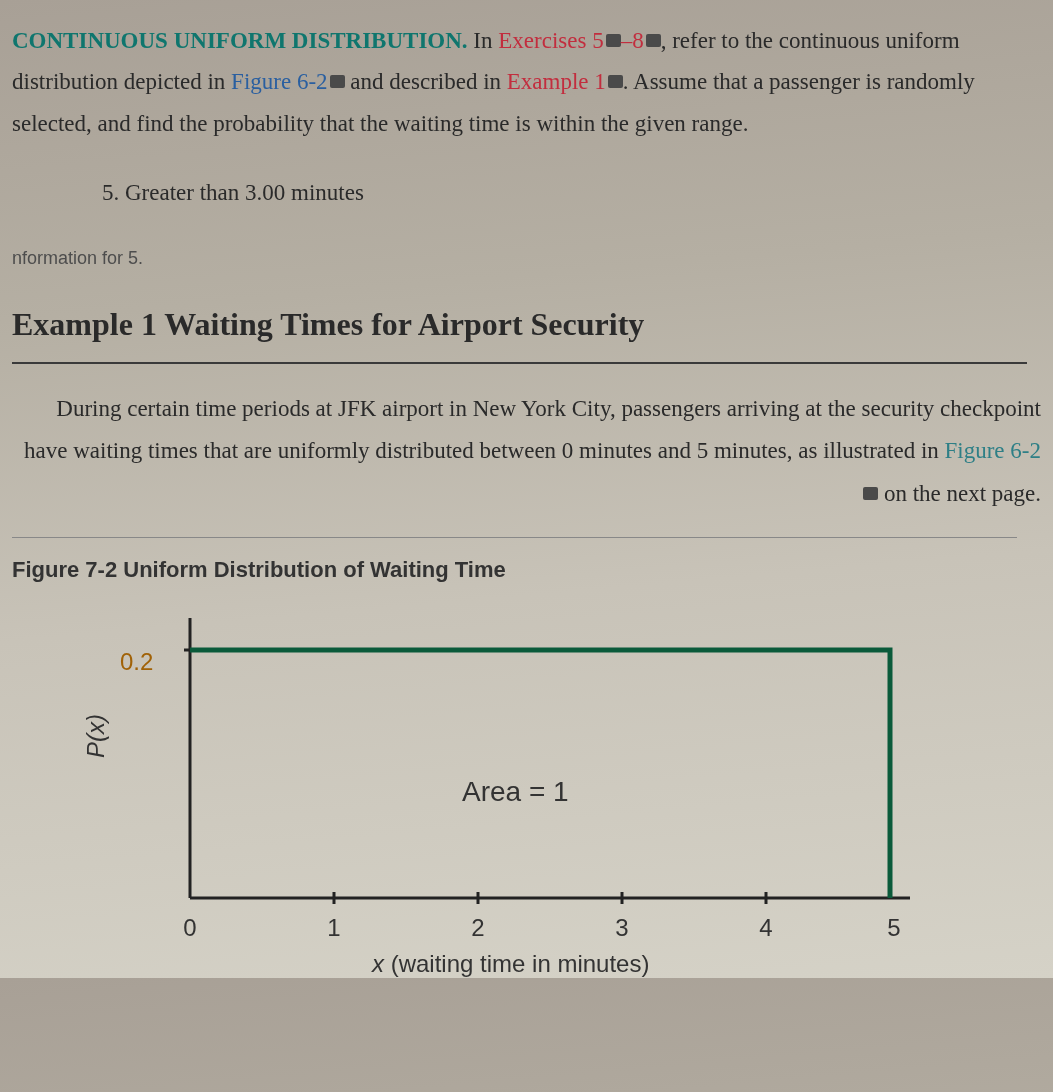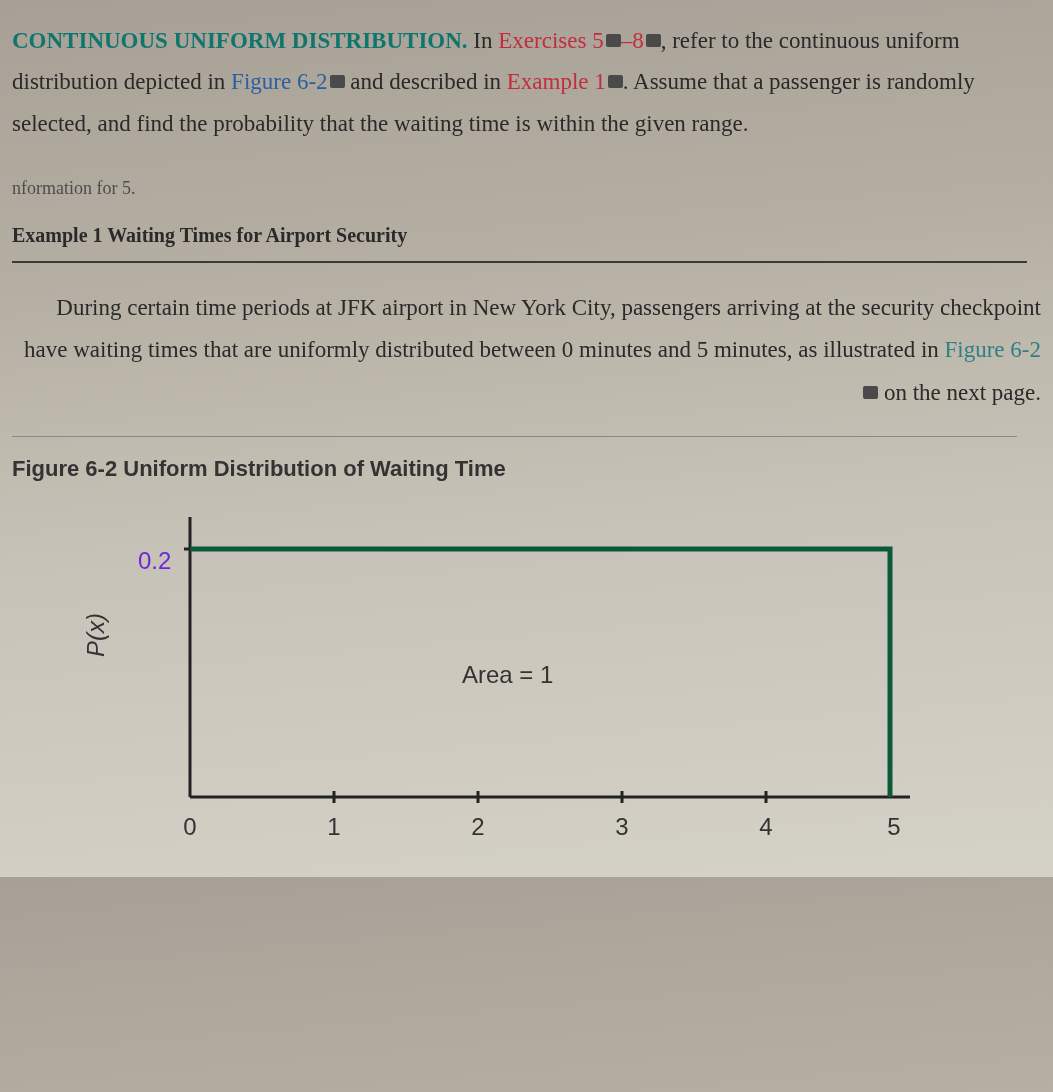--- a/index.html
+++ b/index.html
@@ -41,28 +41,28 @@
   }
   .intro {
     margin-bottom: 28px;
   }
   .exercise {
     margin-left: 90px;
     font-size: 23px;
     margin-bottom: 28px;
   }
   .info-for {
-    font-family: Liberation Serif, serif;
+    font-family: Liberation Sans, sans-serif;
     font-size: 18px;
     color: #4d4d4d;
-    margin-bottom: 12px;
+    margin-bottom: 22px;
   }
   .example-title {
     font-weight: bold;
-    font-size: 20px;
+    font-size: 32px;
     margin-bottom: 8px;
   }
   hr.sep {
     border: none;
     border-top: 2px solid #3a3a3a;
     margin: 6px 0 24px 0;
     width: 1015px;
   }
   .example-body {
     font-size: 23px;
@@ -95,42 +95,42 @@
     left: 2px;
     top: 140px;
     transform: rotate(-90deg);
     transform-origin: left top;
     font-style: italic;
     font-size: 24px;
     color: #333;
   }
   .ytick {
     position: absolute;
-    left: 66px;
+    left: 48px;
     top: 22px;
     font-size: 24px;
-    color: #6d28d9;
+    color: #a16207;
   }
   .plot {
     position: absolute;
     left: 118px;
     top: 0;
     width: 720px;
     height: 280px;
   }
   .plot svg {
     width: 100%;
     height: 100%;
     overflow: visible;
   }
   .area-label {
     position: absolute;
     left: 390px;
-    top: 136px;
-    font-size: 24px;
+    top: 149px;
+    font-size: 28px;
     color: #333;
   }
   .xtick {
     position: absolute;
     top: 288px;
     font-size: 24px;
     color: #333;
     transform: translateX(-50%);
   }
   .xlabel {
@@ -147,34 +147,37 @@
 </style>
 </head>
 <body>
 
 <div class="page">
 
   <div class="intro">
     <span class="sect-head">CONTINUOUS UNIFORM DISTRIBUTION.</span><span> In </span><span class="red-link"><span>Exercises 5</span><span class="link-marker"></span><span>–8</span><span class="link-marker"></span></span><span>, refer to the continuous uniform distribution depicted in </span><span class="blue-link"><span>Figure 6-2</span><span class="link-marker"></span></span><span> and described in </span><span class="red-link"><span>Example 1</span><span class="link-marker"></span></span><span>. Assume that a passenger is randomly selected, and find the probability that the waiting time is within the given range.</span>
   </div>
 
+  <div class="exercise">
+    <span>5.</span><span> Greater than 3.00 minutes</span>
+  </div>
 
   <div class="info-for">nformation for 5.</div>
 
   <div class="example-title">Example 1 Waiting Times for Airport Security</div>
 
   <hr class="sep">
 
   <div class="example-body">
     <span>During certain time periods at JFK airport in New York City, passengers arriving at the security checkpoint have waiting times that are uniformly distributed between 0 minutes and 5 minutes, as illustrated in </span><span class="teal-link"><span>Figure 6-2</span><span class="link-marker"></span></span><span> on the next page.</span>
   </div>
 
   <hr class="thin">
 
-  <div class="figure-caption">Figure 6-2   Uniform Distribution of Waiting Time</div>
+  <div class="figure-caption">Figure 7-2   Uniform Distribution of Waiting Time</div>
 
   <div class="chart-wrap">
     <div class="ylabel">P(x)</div>
     <div class="ytick">0.2</div>
 
     <div class="plot">
       <svg viewBox="0 0 720 280">
 
         <line x1="0" y1="0" x2="0" y2="280" stroke="#222" stroke-width="3"></line>
         <line x1="0" y1="280" x2="720" y2="280" stroke="#222" stroke-width="3"></line>
@@ -192,15 +195,18 @@
 
     <div class="area-label">Area = 1</div>
 
     <div class="xtick" style="left:118px">0</div>
     <div class="xtick" style="left:262px">1</div>
     <div class="xtick" style="left:406px">2</div>
     <div class="xtick" style="left:550px">3</div>
     <div class="xtick" style="left:694px">4</div>
     <div class="xtick" style="left:822px">5</div>
 
+    <div class="xlabel">
+      <span class="xvar">x</span><span> (waiting time in minutes)</span>
+    </div>
   </div>
 
 </div>
 
 </body></html>

